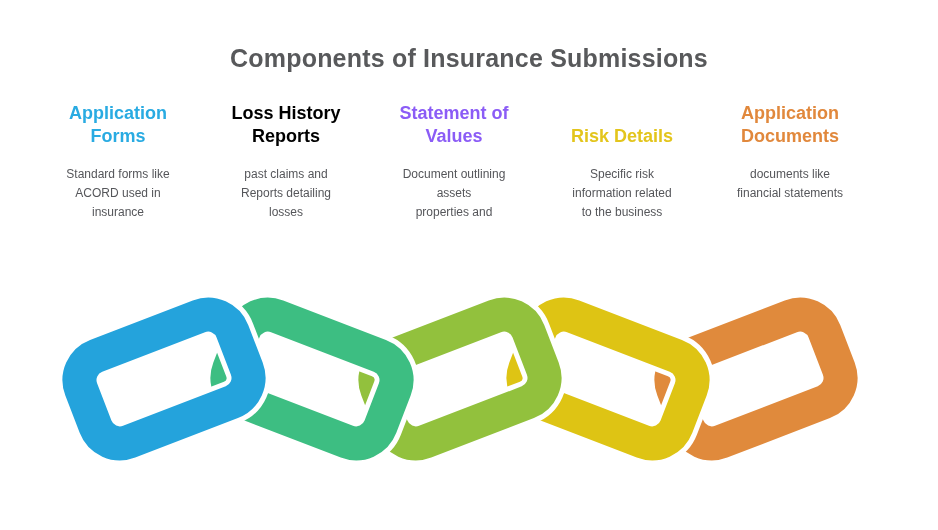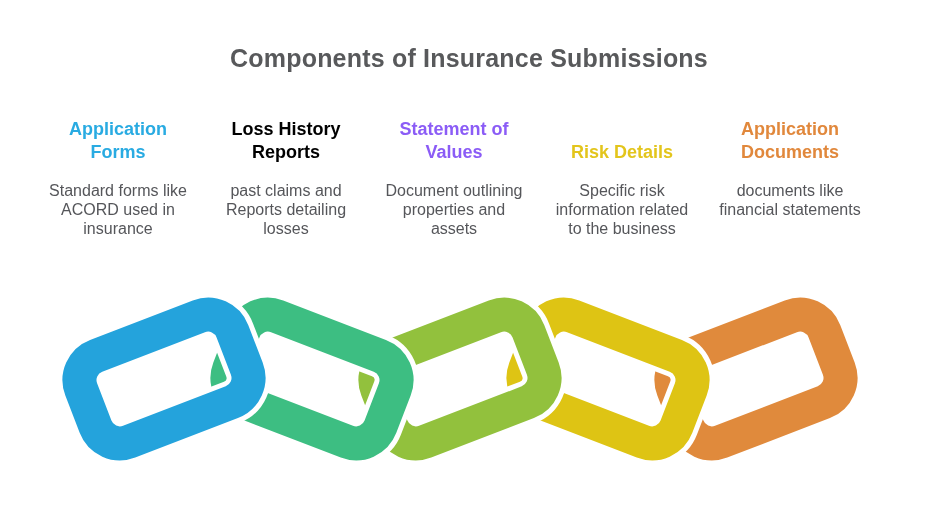--- a/index.html
+++ b/index.html
@@ -21,21 +21,21 @@
     left: 0;
     width: 938px;
     text-align: center;
     font-size: 25px;
     font-weight: bold;
     color: #58595B;
     letter-spacing: 0.2px;
   }
   .columns {
     position: absolute;
-    top: 116px;
+    top: 100px;
     left: 34px;
     display: flex;
   }
   .column {
     width: 168px;
     display: flex;
     flex-direction: column;
     align-items: center;
     text-align: center;
   }
@@ -44,21 +44,21 @@
     display: flex;
     flex-direction: column;
     justify-content: flex-end;
     font-size: 18px;
     font-weight: bold;
     line-height: 23px;
     width: 168px;
   }
   .description {
     margin-top: 17px;
-    font-size: 16px;
+    font-size: 12px;
     line-height: 19px;
     color: #55565A;
     width: 168px;
   }
   .chain-wrap {
     position: absolute;
     top: 262px;
     left: 0;
     width: 938px;
     height: 225px;
@@ -97,22 +97,22 @@
       </div>
     </div>
 
     <div class="column">
       <div class="heading" style="color:#8b5cf6;">
         <div>Statement of</div>
         <div>Values</div>
       </div>
       <div class="description">
         <div>Document outlining</div>
+        <div>assets</div>
         <div>properties and</div>
-        <div>assets</div>
       </div>
     </div>
 
     <div class="column">
       <div class="heading" style="color:#E3C51C;">
         <div>Risk Details</div>
         <div></div>
       </div>
       <div class="description">
         <div>Specific risk</div>

